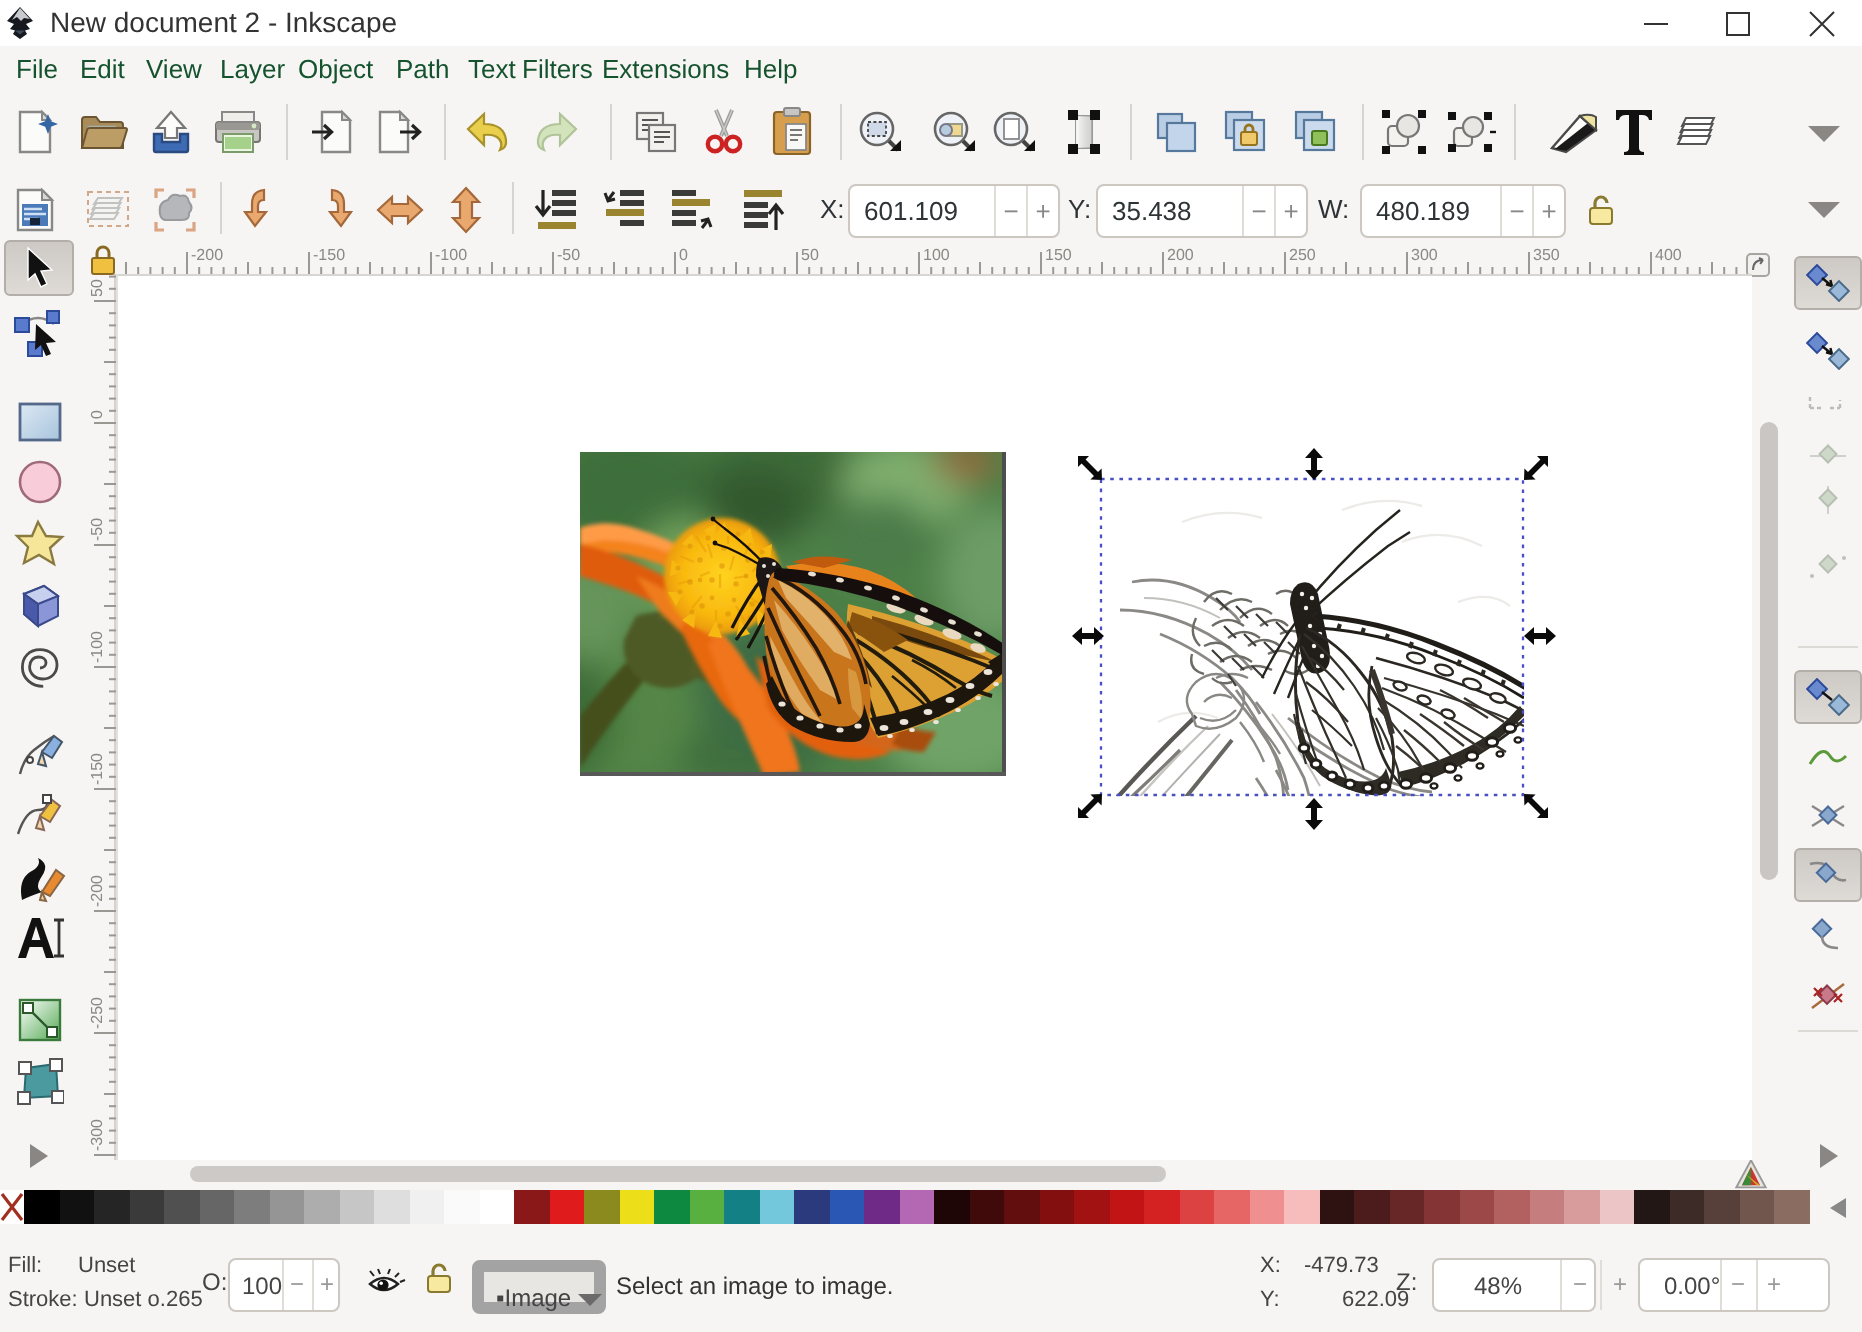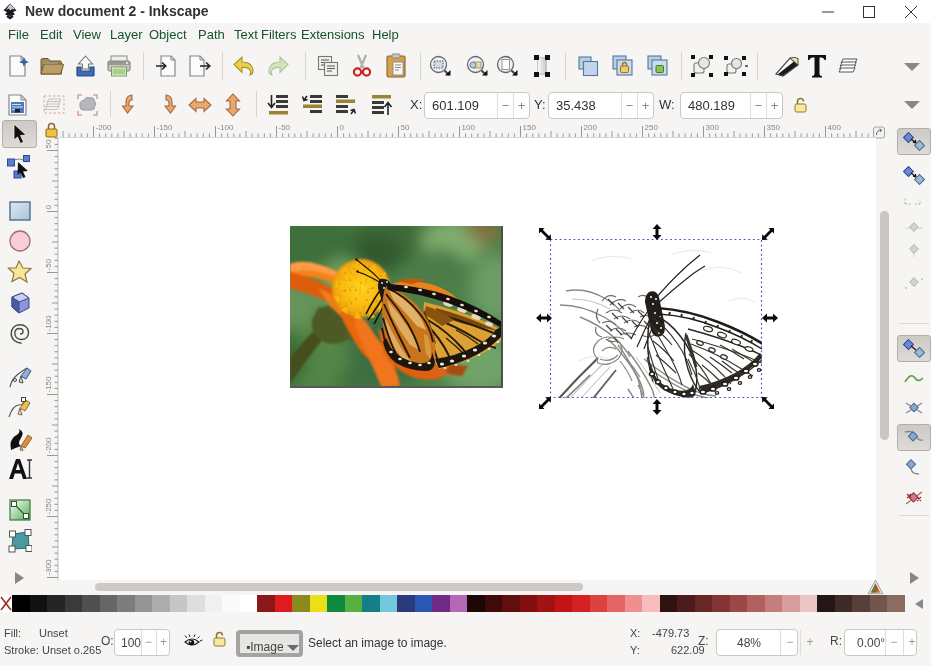--- a/index.html
+++ b/index.html
@@ -1,21 +1,21 @@
 <!DOCTYPE html>
 <html><head>
 <meta charset="utf-8">
 <style>
 * { margin:0; padding:0; box-sizing:border-box; }
 html,body { width:931px; height:666px; overflow:hidden; font-family:"Liberation Sans", sans-serif; }
 body { position:relative; background:#f6f5f4; color:#2e3436; }
 .abs { position:absolute; }
 
 #titlebar { position:absolute; left:0; top:0; width:931px; height:23px; background:#ffffff; }
-#titlebar .title { position:absolute; left:25px; top:3px; font-size:14px; color:#333;font-weight:bold; }
+#titlebar .title { position:absolute; left:25px; top:3px; font-size:14px; color:#333; }
 .winbtn { position:absolute; top:0; width:14px; height:23px; }
 
 #menubar { position:absolute; left:0; top:23px; width:931px; height:23px; background:#f6f5f4; }
 #menubar span { position:absolute; top:4px; font-size:13px; color:#14532d; }
 
 #tb1 { position:absolute; left:0; top:0; width:931px; height:666px; background:transparent; pointer-events:none; }
 #tb2 { position:absolute; left:0; top:0; width:931px; height:666px; background:transparent; pointer-events:none; }
 .icon { position:absolute; }
 .vsep { position:absolute; width:1px; background:#d8d4d0; }
 
@@ -1208,36 +1208,36 @@
   <svg class="abs" style="left:182px;top:19px" width="22" height="17" viewBox="0 0 22 17">
     <path d="M3 10 Q10 4 17 10 Q10 16 3 10 Z" fill="#fff" stroke="#222" stroke-width="1.2"></path>
     <circle cx="9.5" cy="10.5" r="2.8" fill="#111"></circle>
     <circle cx="8.6" cy="9.6" r="0.9" fill="#fff"></circle>
     <path d="M5 6 L3 3.5 M8 5 L7 2.5 M12 5 L13 2.5 M15.5 6.5 L17.5 4.5 M18 9 L20.5 8" stroke="#222" stroke-width="1" fill="none"></path>
   </svg>
   <svg class="abs" style="left:212px;top:17px" width="16" height="18" viewBox="0 0 16 18">
     <rect x="2" y="8" width="11" height="8" rx="1.5" fill="#f7e9a0" stroke="#8a7a30"></rect>
     <path d="M4.5 8 V5.5 A3 3 0 0 1 10.5 5.5" fill="none" stroke="#8a7a30" stroke-width="1.6"></path>
   </svg>
-  <div class="abs" style="left:236px;top:17px;width:67px;height:27px;background:#e8e6e3;border:4px solid #a3a3a3;border-radius:4px">
+  <div class="abs" style="left:236px;top:17px;width:67px;height:27px;background:#e8e6e3;border:6px solid #a3a3a3;border-radius:4px">
     <span class="abs" style="left:6px;top:6px;font-size:12px">▪Image</span>
     <svg class="abs" style="left:46px;top:10px" width="14" height="8">
         <path d="M1 1 L13 1 L7 7 Z" fill="#6a6a6a"></path>
       </svg>
   </div>
   <div class="abs" style="left:308px;top:23px;font-size:12px;color:#333">Select an image to image.</div>
   <div class="abs" style="left:630px;top:14px">X:</div>
   <div class="abs" style="left:652px;top:14px">-479.73</div>
   <div class="abs" style="left:630px;top:31px">Y:</div>
   <div class="abs" style="left:671px;top:31px">622.09</div>
   <div class="abs" style="left:698px;top:21px;font-size:12px">Z:</div>
   <div class="sbox" style="left:716px;width:82px">
       <span class="abs" style="left:20px;top:6px">48%</span>
     <span class="abs" style="left:63px;top:0;height:25px;border-left:1px solid #e0dcd8;width:19px;text-align:center;line-height:25px;color:#999">−</span>
     <span class="abs" style="left:83px;top:0;height:25px;border-left:1px solid #e0dcd8;width:19px;text-align:center;line-height:25px;color:#999">+</span>
   </div>
   <div class="abs" style="left:830px;top:21px;font-size:12px">R:</div>
-  <div class="sbox" style="left:844px;width:73px">
+  <div class="sbox" style="left:819px;width:96px">
       <span class="abs" style="left:12px;top:6px">0.00°</span>
     <span class="abs" style="left:40px;top:0;height:25px;border-left:1px solid #e0dcd8;width:17px;text-align:center;line-height:25px;color:#999">−</span>
     <span class="abs" style="left:58px;top:0;height:25px;border-left:1px solid #e0dcd8;width:17px;text-align:center;line-height:25px;color:#999">+</span>
   </div>
 </div>
 
 </body></html>

